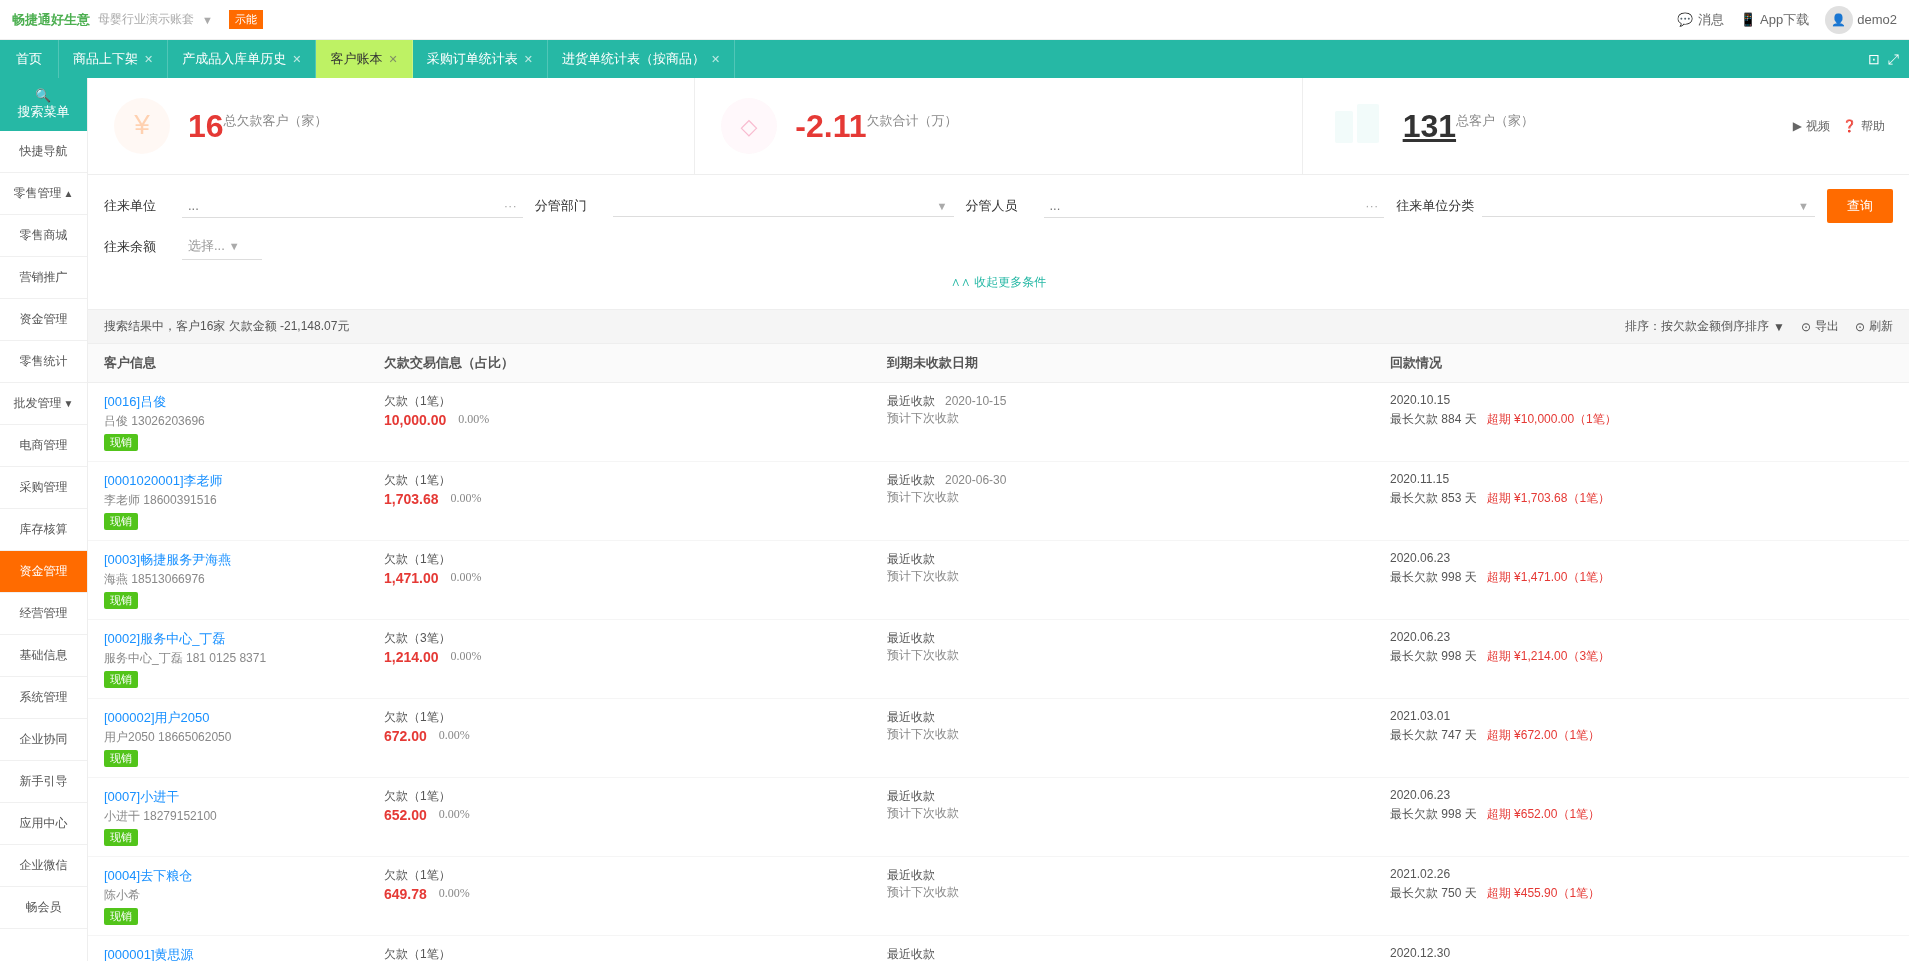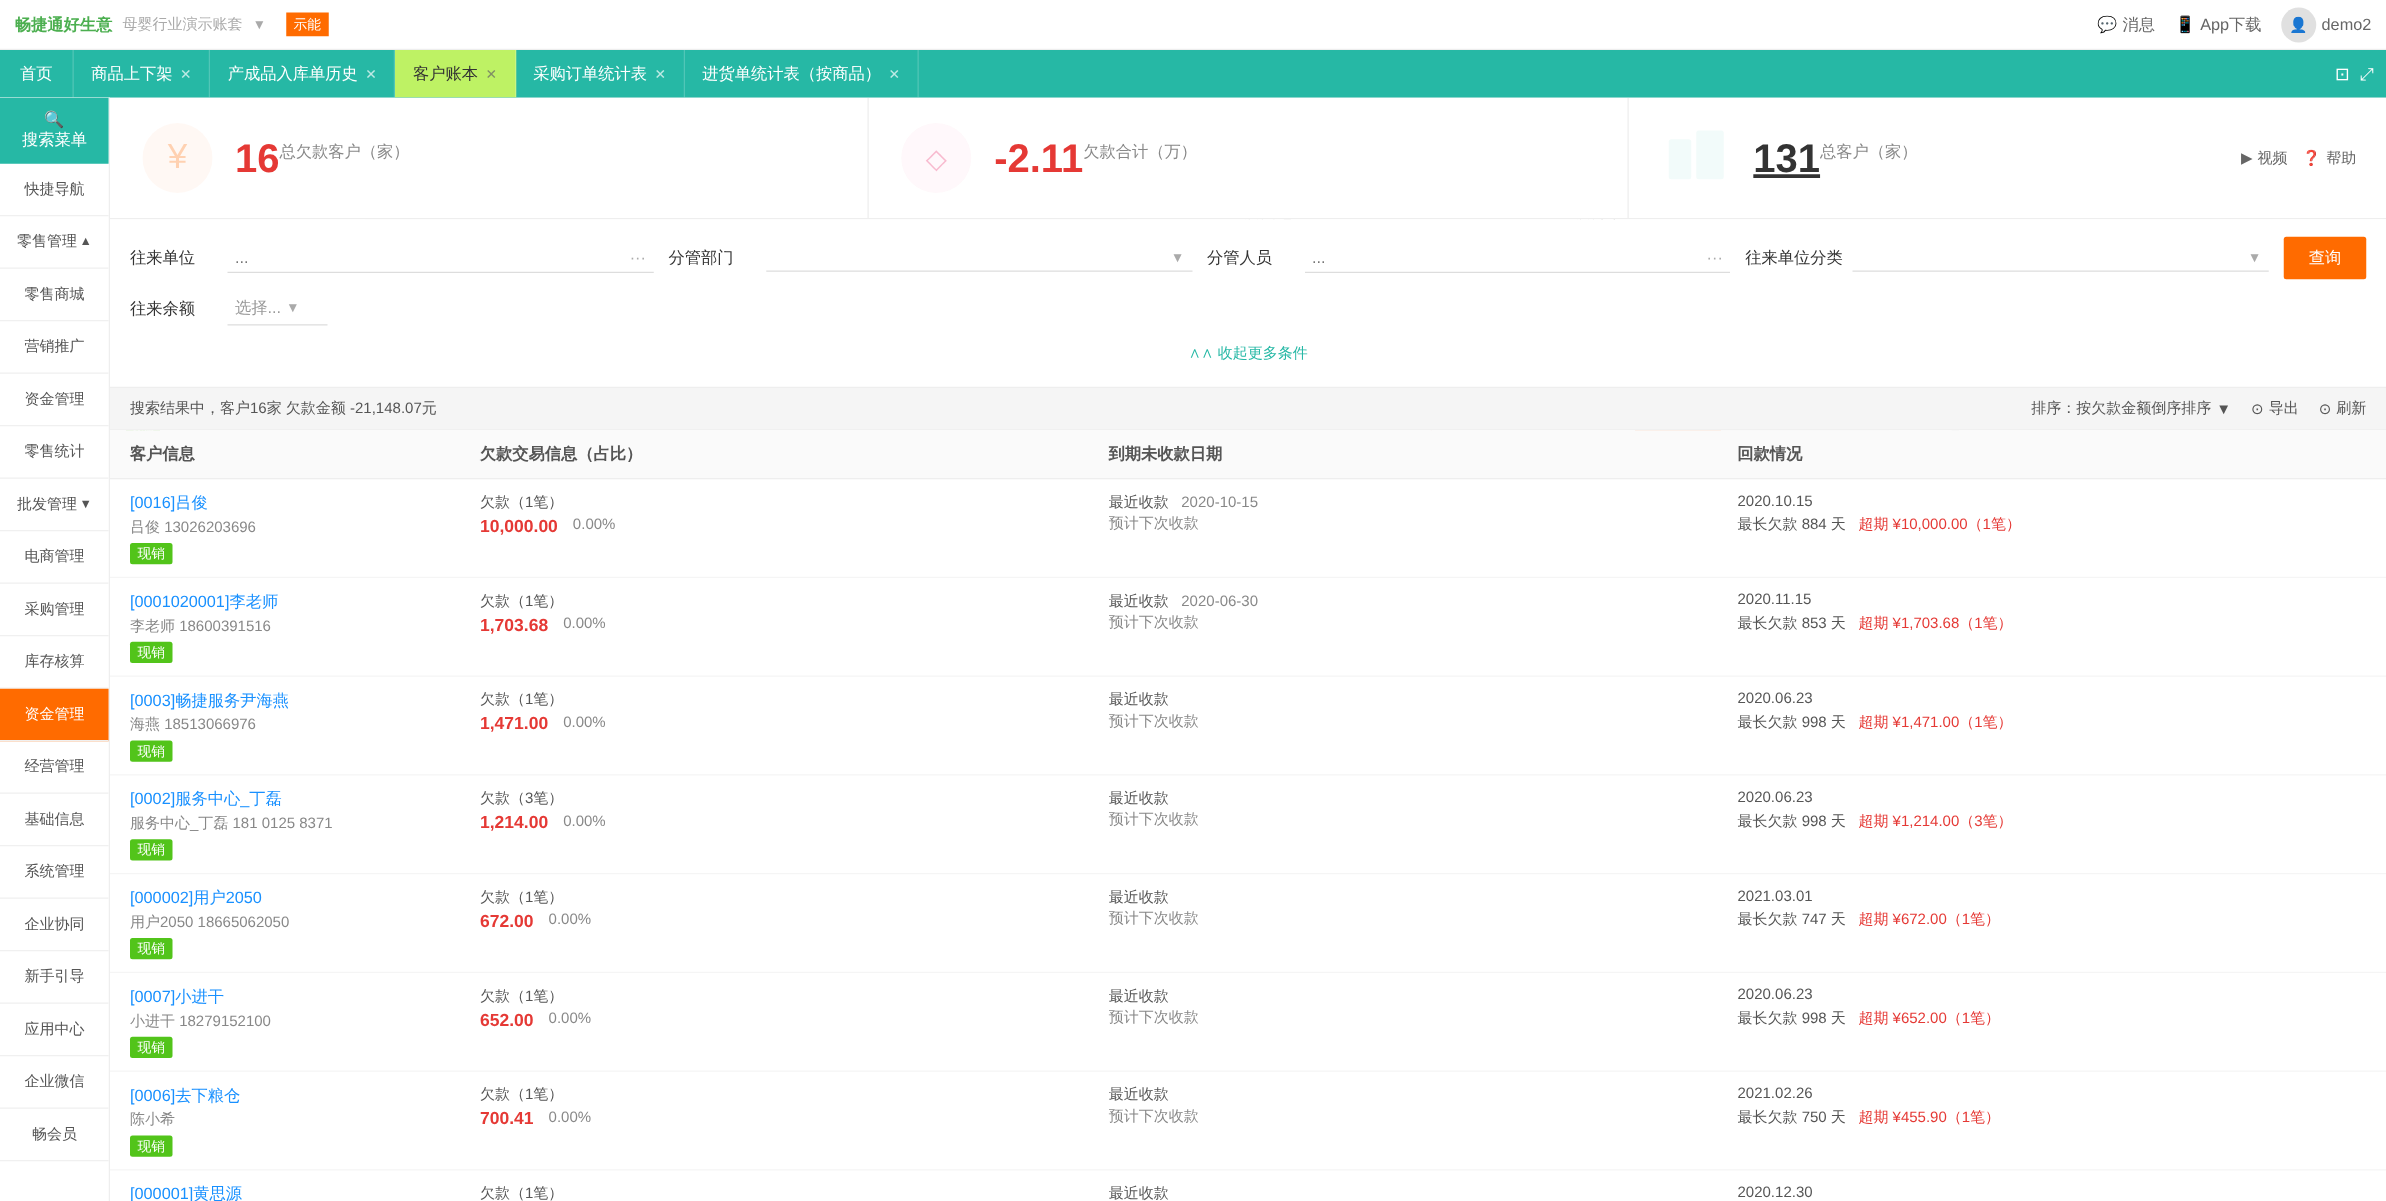--- a/index.html
+++ b/index.html
@@ -197,21 +197,21 @@
       border-bottom: 1px solid #f5f5f5;
       padding: 10px 16px;
       font-size: 12px;
       align-items: start;
     }
     .customer-name { color: #1890ff; cursor: pointer; font-size: 13px; margin-bottom: 2px; }
     .customer-sub { color: #888; font-size: 12px; margin-bottom: 4px; }
     .tag { background: #52c41a; color: #fff; font-size: 11px; padding: 1px 6px; border-radius: 2px; display: inline-block; }
     .debt-amount { color: #e53935; font-size: 14px; font-weight: bold; margin-top: 2px; }
     .debt-label { color: #555; font-size: 12px; }
-    .debt-pct { color: #888; font-size: 12px; }
+    .debt-pct { color: #888; font-size: 12px; font-family: Liberation Serif, serif; }
     .debt-cell { display: flex; flex-direction: column; }
     .debt-row { display: flex; align-items: center; gap: 12px; }
     .payback-cell { color: #555; font-size: 12px; }
     .overdue-cell { font-size: 12px; }
     .overdue-date { color: #555; font-size: 12px; margin-bottom: 4px; }
     .overdue-days { color: #555; font-size: 12px; }
     .overdue-link { color: #e53935; cursor: pointer; }
 
     
     ::-webkit-scrollbar { width: 6px; height: 6px; }
@@ -650,30 +650,30 @@
     </div>
     <div class="overdue-cell">
       <div class="overdue-date">2020.06.23</div>
       <div class="overdue-days">
         最长欠款 998 天 &nbsp; <span class="overdue-link">超期 ¥652.00（1笔）</span>
       </div>
     </div>
   </div>
           <div class="table-row">
     <div>
-      <div class="customer-name">[0006]去下粮仓</div>
+      <div class="customer-name">[0004]去下粮仓</div>
       <div class="customer-sub">陈小希</div>
       <span class="tag">现销</span>
     </div>
     <div class="debt-cell">
       <div class="debt-row">
         <span class="debt-label">欠款（1笔）</span>
       </div>
       <div class="debt-row">
-        <span class="debt-amount">700.41</span>
+        <span class="debt-amount">649.78</span>
         <span class="debt-pct">0.00%</span>
       </div>
     </div>
     <div class="payback-cell">
       <div>最近收款 &nbsp; <span style="color:#888;"></span></div>
       <div style="color:#888;">预计下次收款</div>
     </div>
     <div class="overdue-cell">
       <div class="overdue-date">2021.02.26</div>
       <div class="overdue-days">

